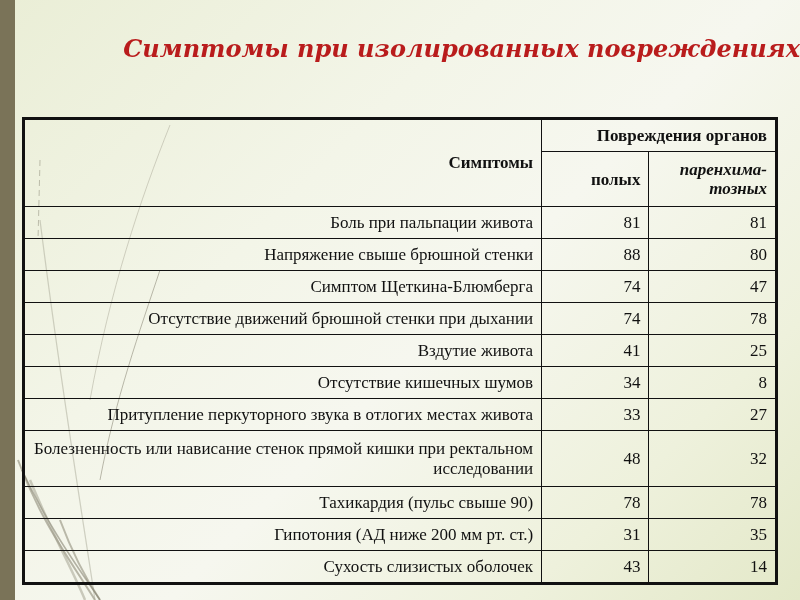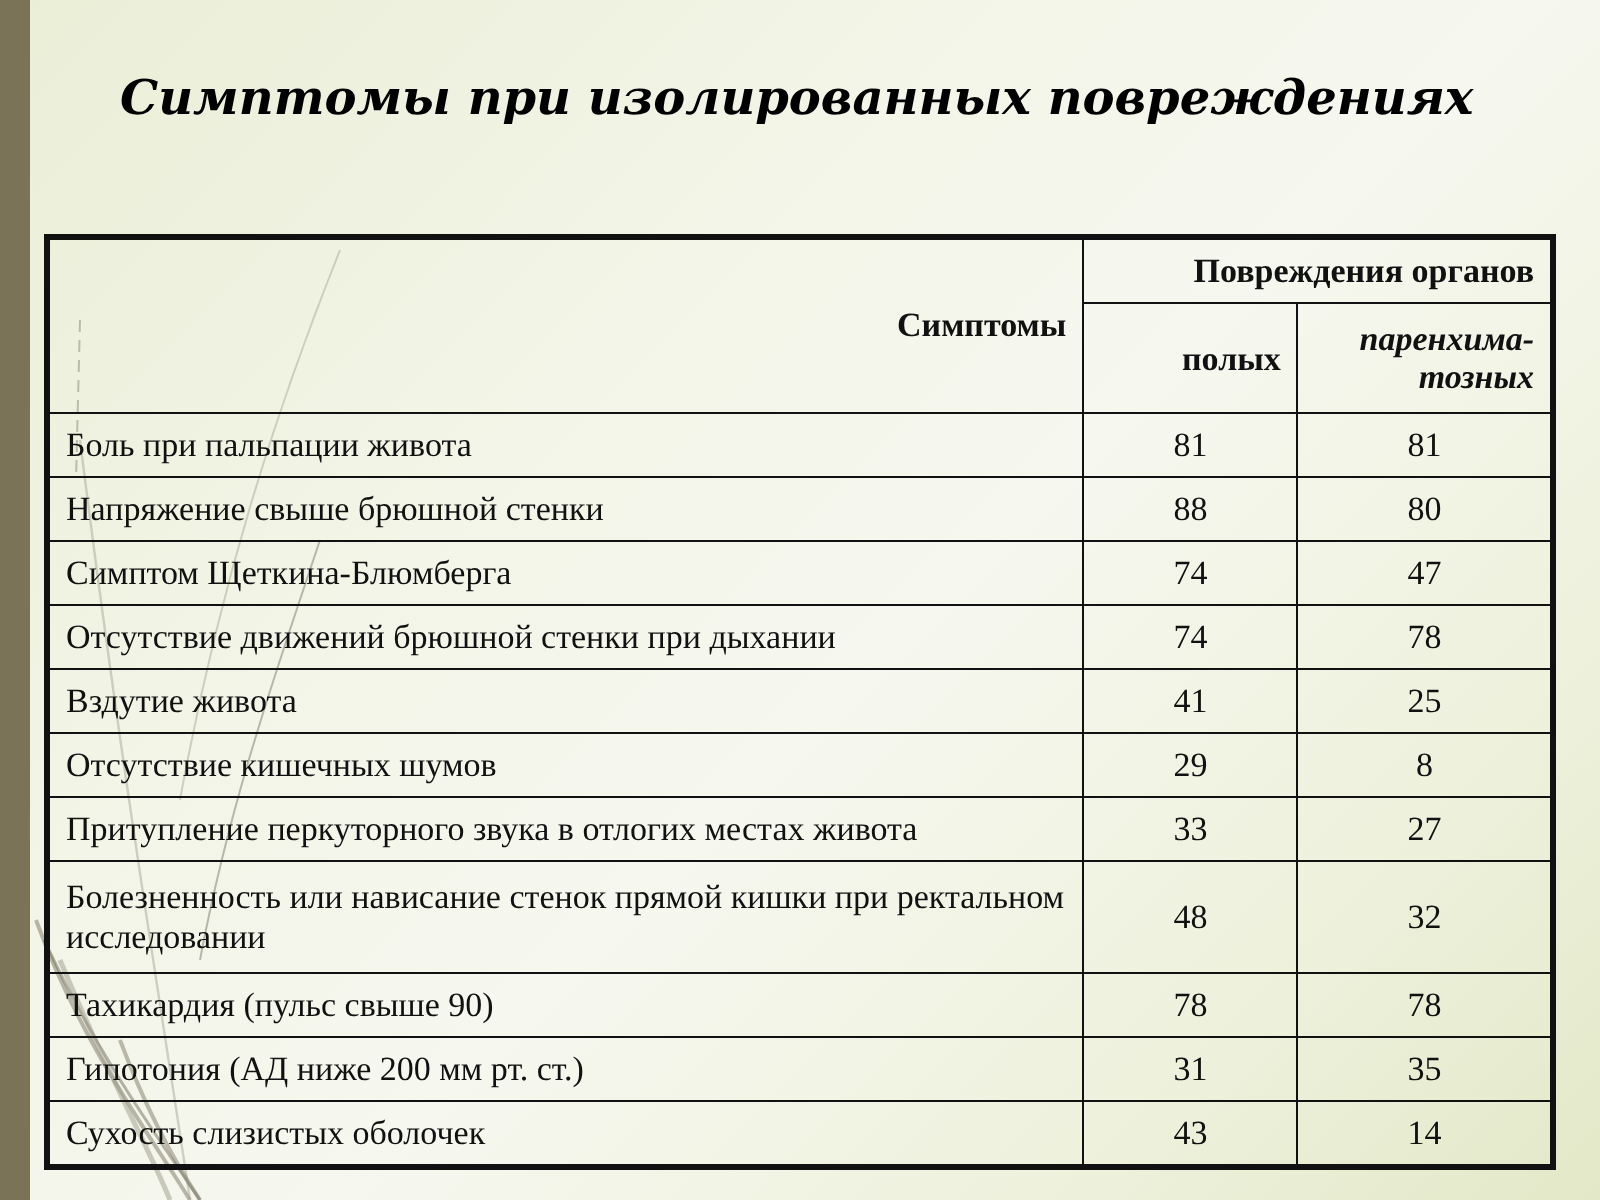--- a/index.html
+++ b/index.html
@@ -11,38 +11,39 @@
   .left-stripe {
     position: absolute; left: 0; top: 0; width: 15px; height: 600px;
     background: #7a7358;
   }
   .grass {
     position: absolute; left: 0; top: 0; width: 800px; height: 600px;
     pointer-events: none;
   }
   .title {
     position: absolute; left: 60px; top: 30px; width: 740px;
-    text-align: left;
+    text-align: right;
     font-family: "DejaVu Serif", "Liberation Serif", serif;
     font-style: italic; font-weight: bold;
-    font-size: 24px; line-height: 37px; color: #000000;
+    font-size: 24px; line-height: 37px; color: #b91c1c;
   }
   .title .line1 { display: block; padding-left: 0px; }
   .title .line2 { display: block; }
   table.symptoms {
     position: absolute; left: 22px; top: 117px;
     width: 756px; border-collapse: collapse;
     border: 3px solid #111;
     font-family: "Liberation Serif", serif;
     color: #111;
   }
   table.symptoms td, table.symptoms th {
     border: 1px solid #111;
     padding: 0 8px;
     font-size: 17px;
+    text-align: right;
   }
   table.symptoms th {
     font-family: "Liberation Serif", serif;
     font-weight: bold; font-size: 17px; text-align: right;
   }
   th.h-symptoms { width: 507px; font-size: 18px; }
   th.h-group { height: 31px; }
   th.h-sub { height: 54px; line-height: 19px; font-size: 16px; }
   th.h-hollow { width: 91px; }
   th.h-parench { width: 110px; font-style: italic; }
@@ -104,21 +105,21 @@
     <td class="num">74</td>
     <td class="num">78</td>
   </tr>
   <tr class="data">
     <td class="sym">Вздутие живота</td>
     <td class="num">41</td>
     <td class="num">25</td>
   </tr>
   <tr class="data">
     <td class="sym">Отсутствие кишечных шумов</td>
-    <td class="num">29</td>
+    <td class="num">34</td>
     <td class="num">8</td>
   </tr>
   <tr class="data">
     <td class="sym">Притупление перкуторного звука в отлогих местах живота</td>
     <td class="num">33</td>
     <td class="num">27</td>
   </tr>
   <tr class="data tall">
     <td class="sym">Болезненность или нависание стенок прямой кишки при ректальном исследовании</td>
     <td class="num">48</td>

